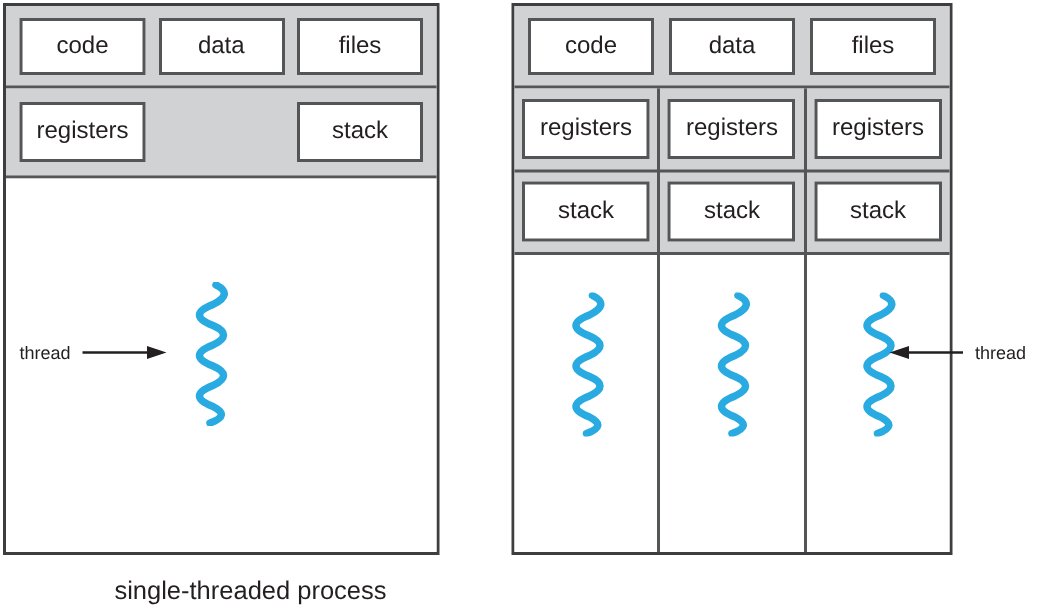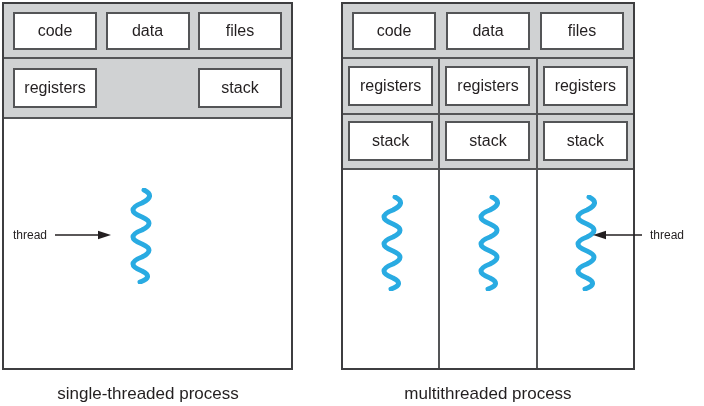--- a/index.html
+++ b/index.html
@@ -71,21 +71,21 @@
     position:absolute;display:flex;align-items:center;gap:7px;
     font-size:12px;line-height:1;white-space:nowrap;
   }
   .left-callout{left:9px;top:110px;}
   .right-callout{left:592px;top:229px;z-index:2;}
   .arrow{display:block;}
   .arrow line{stroke:var(--text);stroke-width:1.7;}
   .arrow polygon{fill:var(--text);}
 
   .caption{
-    position:absolute;top:384px;text-align:center;font-size:17px;
+    position:absolute;top:384px;text-align:center;font-size:17px;padding-left:19px;
   }
   .caption-left{left:0;width:296px;}
   .caption-right{left:341px;width:294px;}
 </style>
 </head>
 <body>
 
 <div class="canvas">
 
   <div class="process-box left-box">
@@ -173,15 +173,14 @@
 
   <div class="callout right-callout">
     <svg class="arrow" width="51" height="12" viewBox="0 0 51 12">
       <polygon points="1,6 14,1.7 14,10.3"></polygon>
       <line x1="13" y1="6" x2="50" y2="6"></line>
     </svg>
     <span>thread</span>
   </div>
 
   <div class="caption caption-left">single-threaded process</div>
-  <div class="caption caption-right">multithreaded process</div>
 
 </div>
 
 </body></html>

